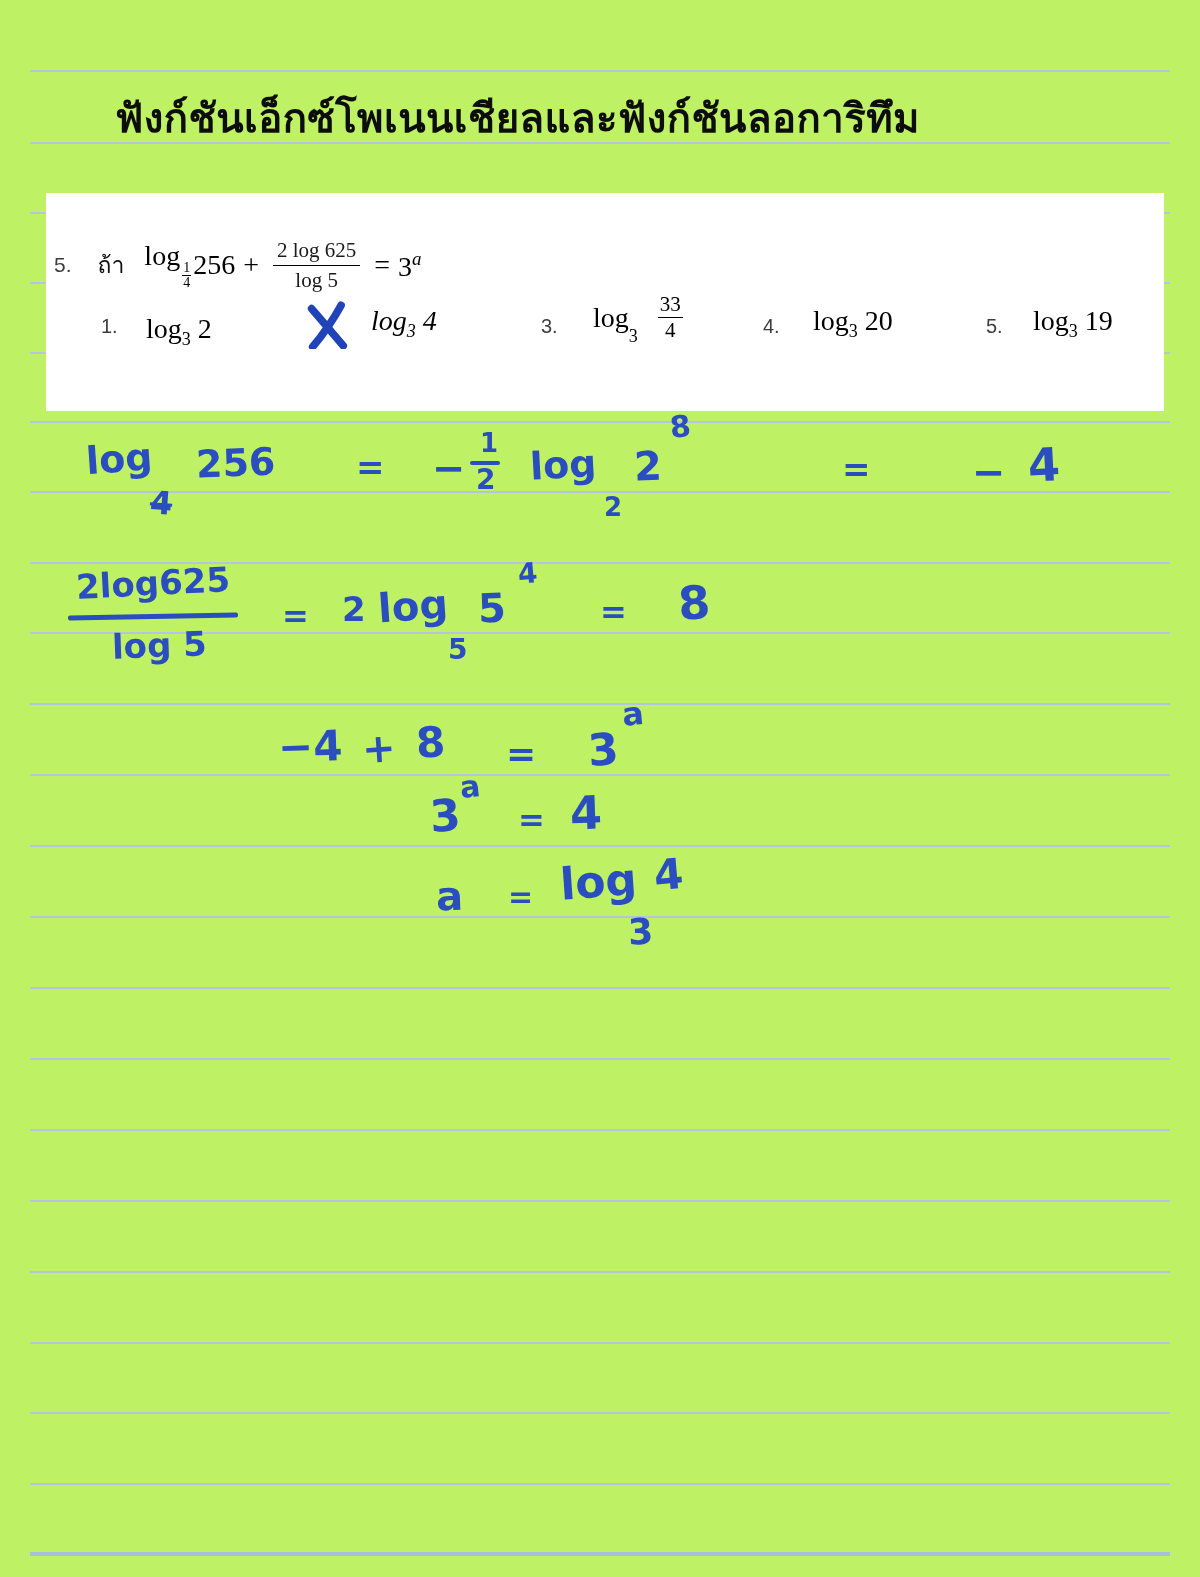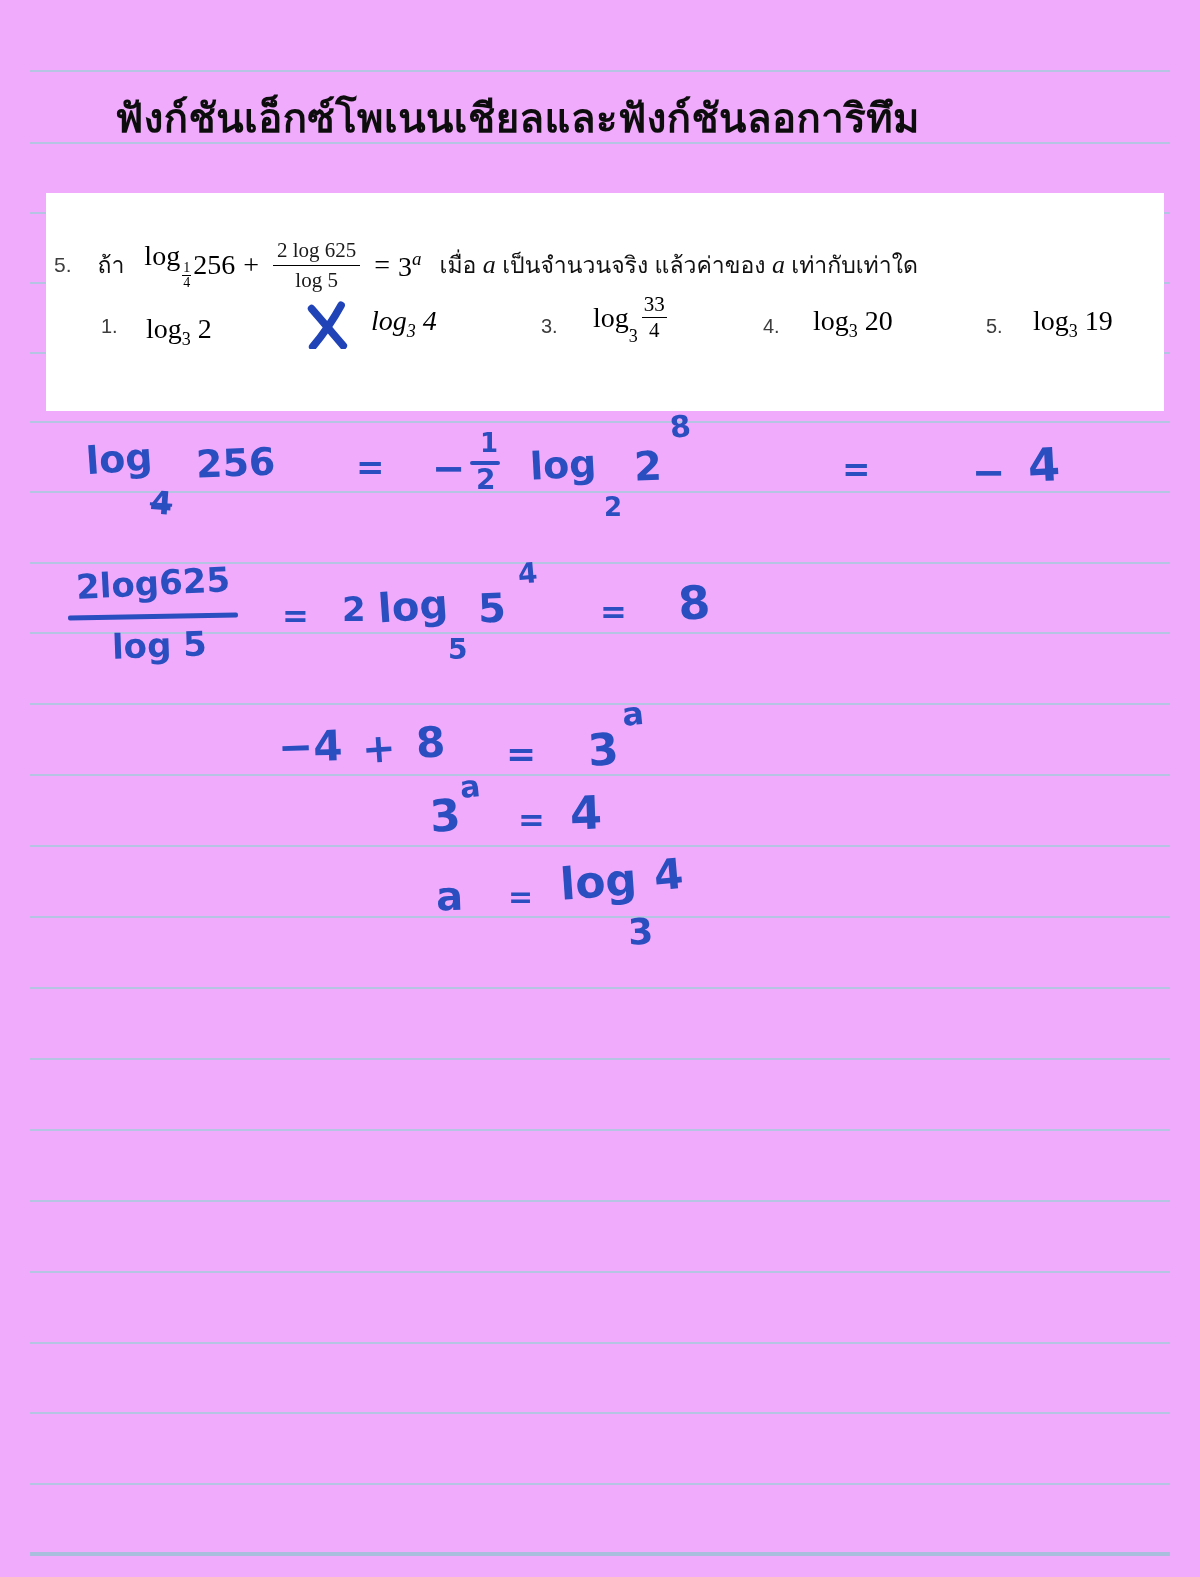--- a/index.html
+++ b/index.html
@@ -1,16 +1,16 @@
 <!DOCTYPE html>
 <html><head>
 <meta charset="utf-8">
 <style>
   html,body{margin:0;padding:0;background:#fff;}
-  #page{position:relative;width:1200px;height:1577px;background:#f0abfc;overflow:hidden;
+  #page{position:relative;width:1200px;height:1577px;background:#bef264;overflow:hidden;
         font-family:"Liberation Sans",sans-serif;color:#1a1a1a;}
   .rule{position:absolute;left:30px;width:1140px;height:2px;background:#b5c4e2;z-index:1;}
   .rule.bottom{height:4px;background:#a9bedd;}
   #title{position:absolute;left:115px;top:86px;width:980px;font-size:40px;font-weight:bold;
          color:#0d0d0d;letter-spacing:0.5px;z-index:2;font-family:"Liberation Serif",serif;}
   
   #problem-card{position:absolute;left:46px;top:193px;width:1118px;height:218px;background:#fff;z-index:2;}
   #problem-line{position:absolute;left:8px;top:28px;height:88px;display:flex;align-items:center;white-space:nowrap;}
   .pnum{font-size:21px;color:#3d3d3d;}
   .thai{font-size:23px;color:#111;}
@@ -19,21 +19,21 @@
   .minifrac{display:inline-block;text-align:center;vertical-align:-22px;line-height:1;margin:0 2px;}
   .minifrac .n{display:block;font-size:14px;font-family:"Liberation Serif",serif;border-bottom:1.5px solid #000;padding:0 1px;}
   .minifrac .d{display:block;font-size:14px;font-family:"Liberation Serif",serif;}
   .bigfrac{display:inline-block;text-align:center;vertical-align:middle;line-height:1.15;margin:0 6px;}
   .bigfrac .n{display:block;font-size:21px;font-family:"Liberation Serif",serif;border-bottom:1.5px solid #000;padding:0 4px 2px;}
   .bigfrac .d{display:block;font-size:21px;font-family:"Liberation Serif",serif;padding-top:2px;}
   .sup{font-size:19px;vertical-align:11px;}
   .sub{font-size:18px;vertical-align:-7px;}
   .choice-label{position:absolute;top:122px;font-size:20px;color:#3d3d3d;}
   .choice-expr{position:absolute;top:112px;font-family:"Liberation Serif",serif;font-size:28px;color:#000;white-space:nowrap;}
-  .chfrac{display:inline-block;text-align:center;vertical-align:middle;line-height:1.1;margin-left:4px;}
+  .chfrac{display:inline-block;text-align:center;vertical-align:middle;line-height:1.1;margin-left:20px;}
   .chfrac .n{display:block;font-size:21px;border-bottom:1.5px solid #000;padding:0 2px 1px;}
   .chfrac .d{display:block;font-size:21px;padding-top:1px;}
   #xmark{position:absolute;left:260px;top:108px;width:44px;height:48px;}
   
   .ink{position:absolute;z-index:3;font-family:"DejaVu Sans",sans-serif;font-weight:700;
        white-space:nowrap;line-height:1;}
   .ink-line{position:absolute;z-index:3;border-radius:2px;}
   .strike{text-decoration:line-through;text-decoration-thickness:3px;}
 </style>
 </head>
@@ -70,21 +70,20 @@
       <span class="thai" style="margin-left:26px;">ถ้า</span>
       <span class="math" style="margin-left:20px;"><span>log</span><span class="minifrac"><span class="n">1</span><span class="d">4</span></span></span>
       <span class="math">256</span>
       <span class="math" style="margin:0 8px;">+</span>
       <span class="bigfrac">
         <span class="n">2 log 625</span>
         <span class="d">log 5</span>
       </span>
       <span class="math" style="margin:0 8px;">=</span>
       <span class="math"><span>3</span><span class="sup mvar">a</span></span>
-      <span class="thai" style="margin-left:18px;"><span>เมื่อ </span><span class="mvar" style="font-size:26px;">a</span><span> เป็นจำนวนจริง  แล้วค่าของ </span><span class="mvar" style="font-size:26px;">a</span><span> เท่ากับเท่าใด</span></span>
     </div>
 
     <span class="choice-label" style="left:55px;">1.</span>
     <span class="choice-expr" style="left:100px;margin-top:8px;"><span>log</span><span class="sub">3</span>&nbsp;<span>2</span></span>
 
     <svg id="xmark" viewBox="0 0 40 44">
       <path d="M5,7 Q18,22 34,41" fill="none" stroke="#2143b8" stroke-width="7" stroke-linecap="round"></path>
       <path d="M32,4 Q21,24 6,42" fill="none" stroke="#2143b8" stroke-width="7" stroke-linecap="round"></path>
     </svg>
     <span class="choice-expr" style="left:325px;font-style:italic;"><span>log</span><span class="sub">3</span>&nbsp;<span>4</span></span>

